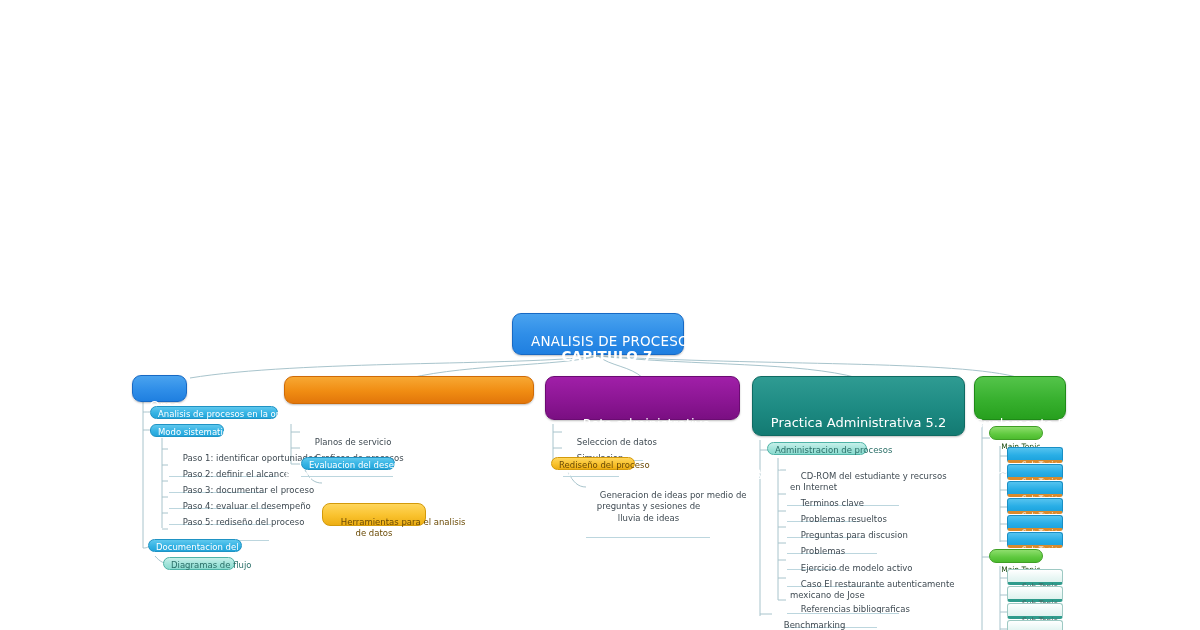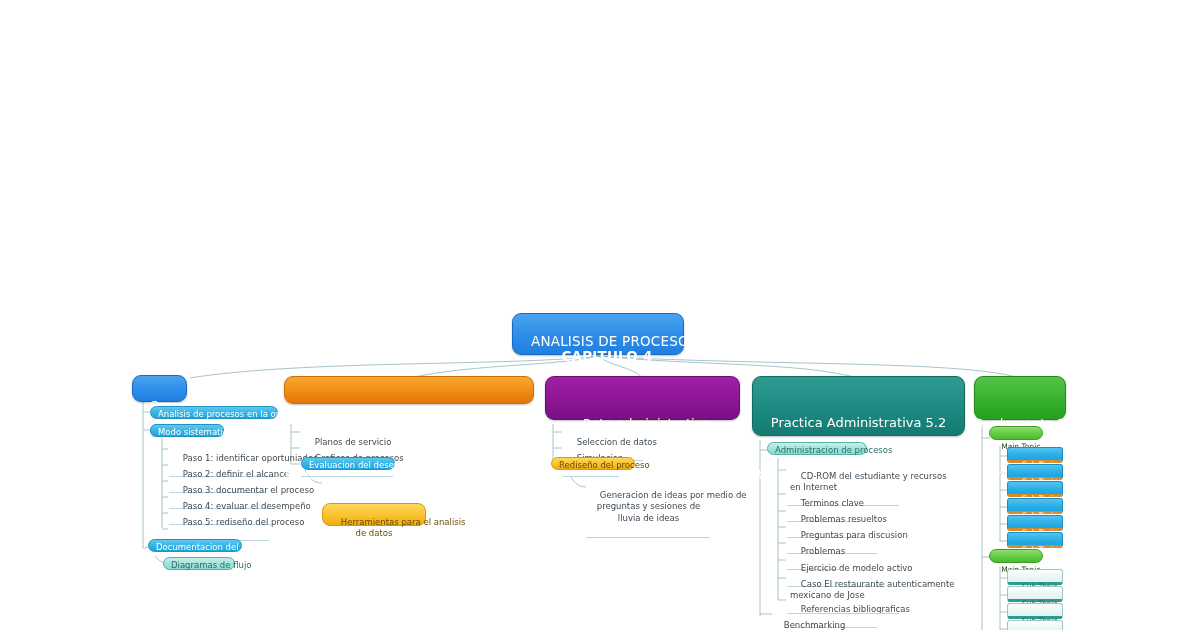--- a/index.html
+++ b/index.html
@@ -213,21 +213,21 @@
       <path d="M1000 566 L1000 630"></path>
       <path d="M1000 578 L1008 578"></path>
       <path d="M1000 595 L1008 595"></path>
       <path d="M1000 612 L1008 612"></path>
       <path d="M1000 629 L1008 629"></path>
     </g>
   </svg>
 
   <div class="node root">
     <span>ANALISIS DE PROCESOS</span>
-    <span class="l2">CAPITULO 4</span>
+    <span class="l2">CAPITULO 7</span>
   </div>
 
   <div class="node branch-head bh-blue">
     <span>Omega</span>
   </div>
 
   <div class="node pill pill-cyan" style="left:150px;top:406px;width:128px;height:13px;">
     <span>Analisis de procesos en la organizacion</span>
   </div>
 

